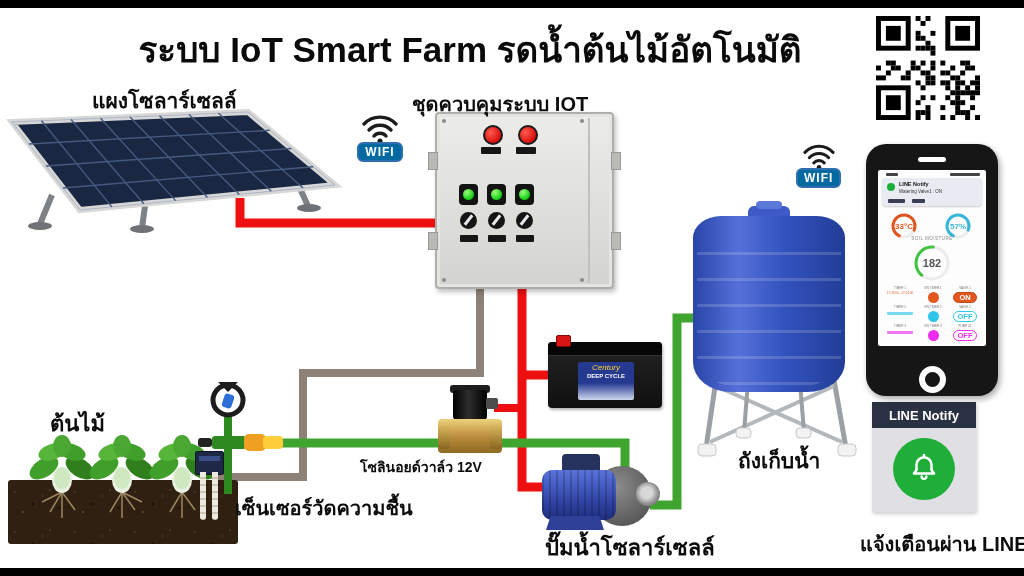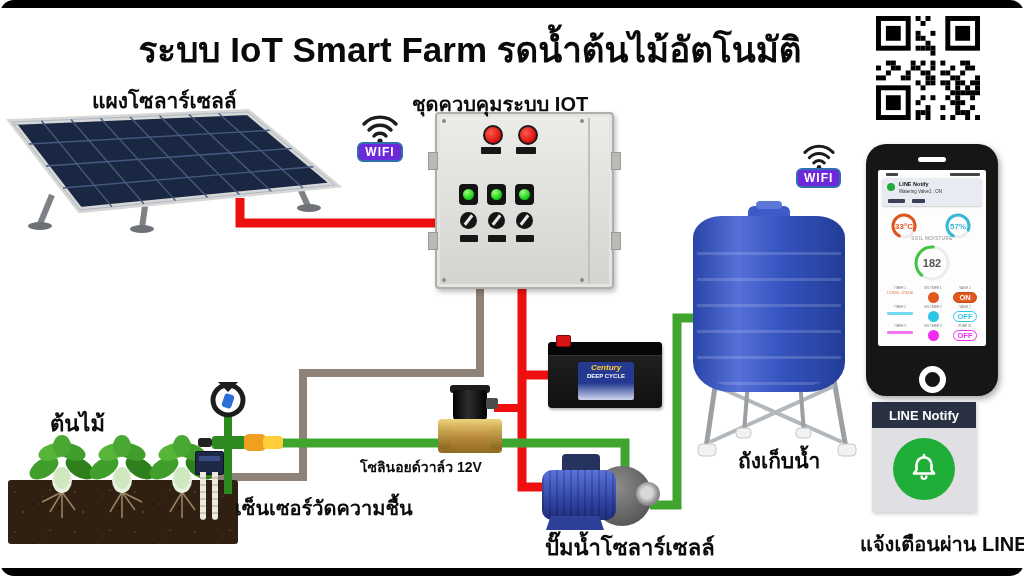--- a/index.html
+++ b/index.html
@@ -1,26 +1,26 @@
 <!DOCTYPE html>
 <html><head>
 <meta charset="utf-8">
 <style>
   html,body{margin:0;padding:0;background:#fff;}
   #stage{position:relative;width:1024px;height:576px;background:#fff;overflow:hidden;
-         font-family:"Liberation Sans","DejaVu Sans",sans-serif;border-radius:14px;}
+         font-family:"Liberation Sans","DejaVu Sans",sans-serif;}
   .abs{position:absolute;}
   .bar{position:absolute;left:0;width:1024px;height:8px;background:#000;z-index:9;}
   .lbl{position:absolute;color:#0c0c0c;font-weight:600;white-space:nowrap;z-index:6;}
   .title{position:absolute;left:20px;top:22px;width:900px;text-align:center;margin:0;
          font-size:35px;font-weight:600;color:#0a0a0a;z-index:6;}
   svg{display:block;}
   
   .wifi{position:absolute;z-index:4;display:flex;flex-direction:column;align-items:center;}
-  .wifi-pill{background:#6d28d9;border:2px solid #2f6faf;border-radius:6px;color:#fff;
+  .wifi-pill{background:#0369a1;border:2px solid #2f6faf;border-radius:6px;color:#fff;
              font-weight:bold;font-size:12px;padding:1px 6px;letter-spacing:1px;margin-top:-2px;}
   
   .cbox{position:absolute;left:435px;top:112px;width:175px;height:173px;z-index:3;
         background:linear-gradient(#ecece9,#d3d3d0);border:2px solid #aeaeab;border-radius:4px;
         box-shadow:inset 0 0 0 3px #e4e4e1, 2px 3px 5px rgba(0,0,0,.25);}
   .cbox .seam{position:absolute;right:22px;top:4px;bottom:4px;width:2px;background:#c0c0bd;}
   .cbox .tab{position:absolute;width:8px;height:16px;background:#b9b9b6;border:1px solid #999;}
   .pb-red{position:absolute;width:16px;height:16px;border-radius:50%;background:radial-gradient(circle at 35% 35%,#ff5a4a,#d80f0f 70%);border:2px solid #1a1a1a;}
   .plate{position:absolute;width:20px;height:7px;background:#161616;border-radius:1px;}
   .lampH{position:absolute;width:19px;height:21px;background:#131313;border-radius:4px;}
@@ -29,21 +29,21 @@
   .rot{position:absolute;width:17px;height:17px;border-radius:50%;background:#141414;}
   .rot:after{content:"";position:absolute;left:7px;top:2px;width:3px;height:12px;background:#e8e8e8;transform:rotate(38deg);}
   .screw{position:absolute;width:4px;height:4px;border-radius:50%;background:#8a8a88;}
   
   .batt{position:absolute;left:548px;top:342px;width:114px;height:66px;z-index:3;
         background:linear-gradient(#242424,#101010);border-radius:4px;box-shadow:1px 2px 3px rgba(0,0,0,.3);}
   .batt .cap{position:absolute;left:0;top:0;width:100%;height:13px;background:#060606;border-radius:4px 4px 0 0;border-bottom:1px solid #333;}
   .batt .term{position:absolute;left:8px;top:-7px;width:13px;height:10px;background:#d81414;border-radius:2px;border:1px solid #7d0b0b;}
   .batt .blabel{position:absolute;left:30px;top:20px;width:56px;height:38px;border-radius:2px;
         background:linear-gradient(#25railing,#fff);background:linear-gradient(#24398f 55%,#cfd6ef);text-align:center;overflow:hidden;}
-  .batt .brand{display:block;color:#ffd32a;font-style:italic;font-weight:bold;font-size:8px;line-height:11px;}
+  .batt .brand{display:block;color:#ffd32a;font-style:italic;font-weight:normal;font-size:8px;line-height:11px;}
   .batt .btype{display:block;color:#fff;font-weight:bold;font-size:6px;line-height:7px;}
   
   .tank{position:absolute;left:693px;top:216px;width:152px;height:176px;z-index:3;
         border-radius:28px 28px 38px 38px / 22px 22px 30px 30px;
         background:linear-gradient(90deg,#2a45a8,#5570d8 30%,#3click,#3352bd 60%,#223d97);
         background:linear-gradient(90deg,#2a45a8,#5570d8 30%,#3352bd 60%,#223d97);}
   .tank .ribs{position:absolute;inset:14px 4px 6px 4px;border-radius:inherit;
         background:repeating-linear-gradient(180deg,transparent 0 22px,rgba(255,255,255,.16) 22px 25px,transparent 25px 26px);}
   .tank-neck{position:absolute;left:748px;top:206px;width:42px;height:14px;background:#3d5ac6;border-radius:6px 6px 0 0;z-index:3;}
   .tank-cap{position:absolute;left:756px;top:201px;width:26px;height:8px;background:#5b77d8;border-radius:4px;z-index:3;}

